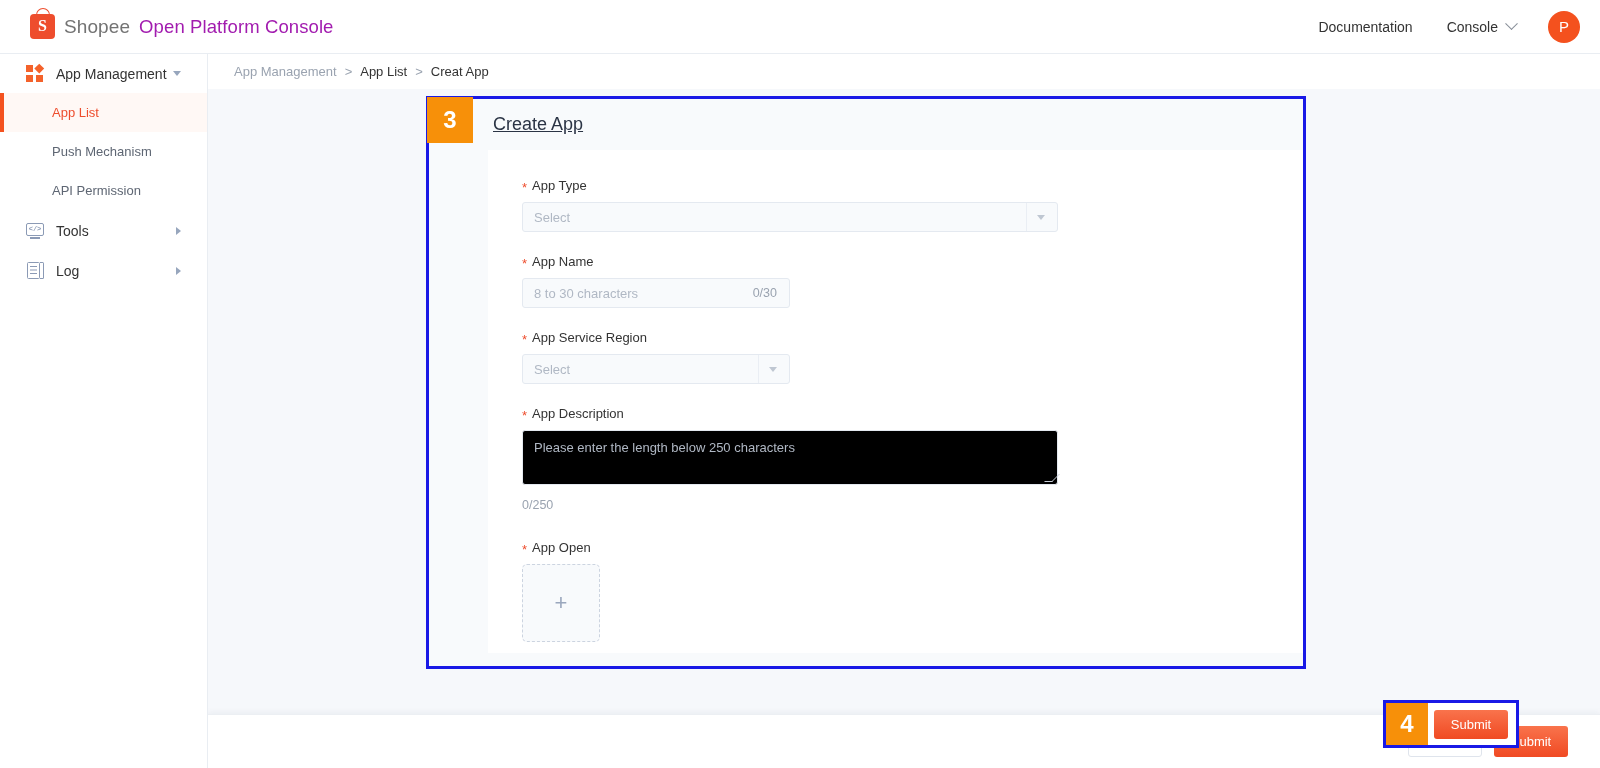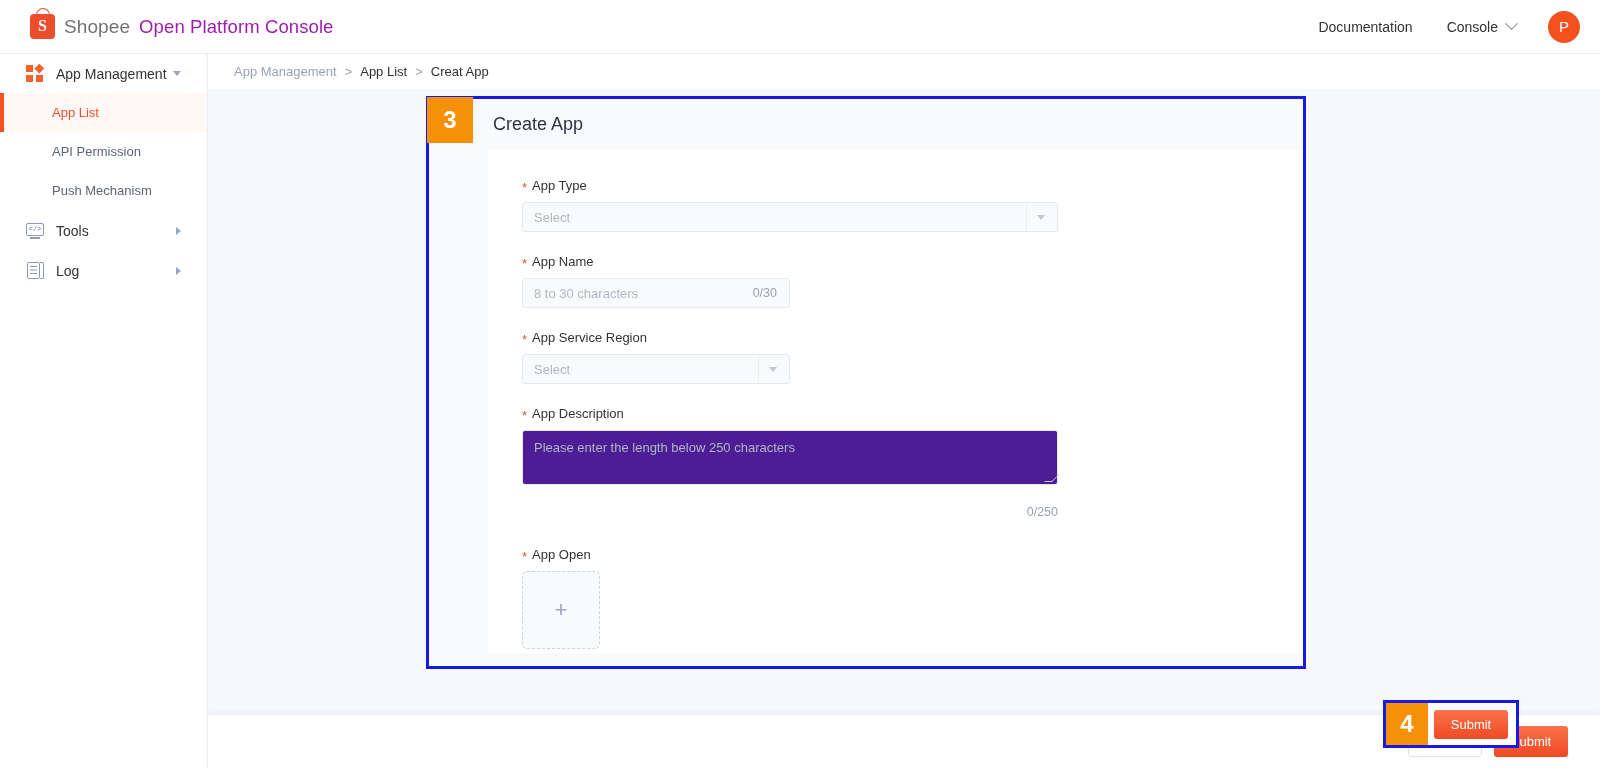--- a/index.html
+++ b/index.html
@@ -297,20 +297,21 @@
     background: #f8fafc;
     overflow: hidden;
   }
   .card-title {
     height: 50px;
     display: flex;
     align-items: center;
     padding-left: 64px;
     font-size: 18px;
     color: #2b3445;
+    text-decoration: underline;
   }
   .card-body {
     position: absolute;
     left: 59px;
     top: 51px;
     width: 815px;
     height: 503px;
     background: #ffffff;
     padding: 28px 34px 0 34px;
   }
@@ -367,42 +368,41 @@
   .counter-inline {
     margin-left: auto;
     color: #9aa3b0;
     font-size: 12.5px;
     padding-right: 1px;
   }
   .ta-wrap { position: relative; width: 536px; }
   .ta {
     width: 536px;
     height: 55px;
-    background: #4c1d95;
+    background: #000000;
     border: 1px solid #e4e9f0;
     border-radius: 3px;
     font-size: 13px;
     color: #b0b8c4;
     padding: 9px 11px;
     line-height: 1.3;
   }
   .ta-resize {
     position: absolute;
     right: 2px; bottom: 3px;
     width: 8px; height: 8px;
     border-right: 1px solid #c6ccd6;
     border-bottom: 1px solid #c6ccd6;
     transform: skewX(-45deg);
   }
   .ta-count {
     width: 536px;
-    text-align: right;
     font-size: 12.5px;
     color: #9aa3b0;
-    margin-top: 20px;
+    margin-top: 13px;
   }
   .upload-box {
     width: 78px;
     height: 78px;
     background: #f8fafc;
     border: 1px dashed #ccd4e0;
     border-radius: 5px;
     display: flex;
     align-items: center;
     justify-content: center;
@@ -536,24 +536,24 @@
           <i></i>
       </span>
       <span class="nav-label">App Management</span>
       <span class="nav-arrow-down"></span>
     </div>
 
     <div class="nav-sub active">
       <span>App List</span>
     </div>
     <div class="nav-sub">
+      <span>Push Mechanism</span>
+    </div>
+    <div class="nav-sub">
       <span>API Permission</span>
-    </div>
-    <div class="nav-sub">
-      <span>Push Mechanism</span>
     </div>
 
     <div class="nav-group-head" style="margin-top:1px">
       <span class="nav-icon icon-code">
         <span class="screen">&lt;/&gt;</span>
           <span class="stand"></span>
       </span>
       <span class="nav-label">Tools</span>
       <span class="nav-arrow-right"></span>
     </div>

